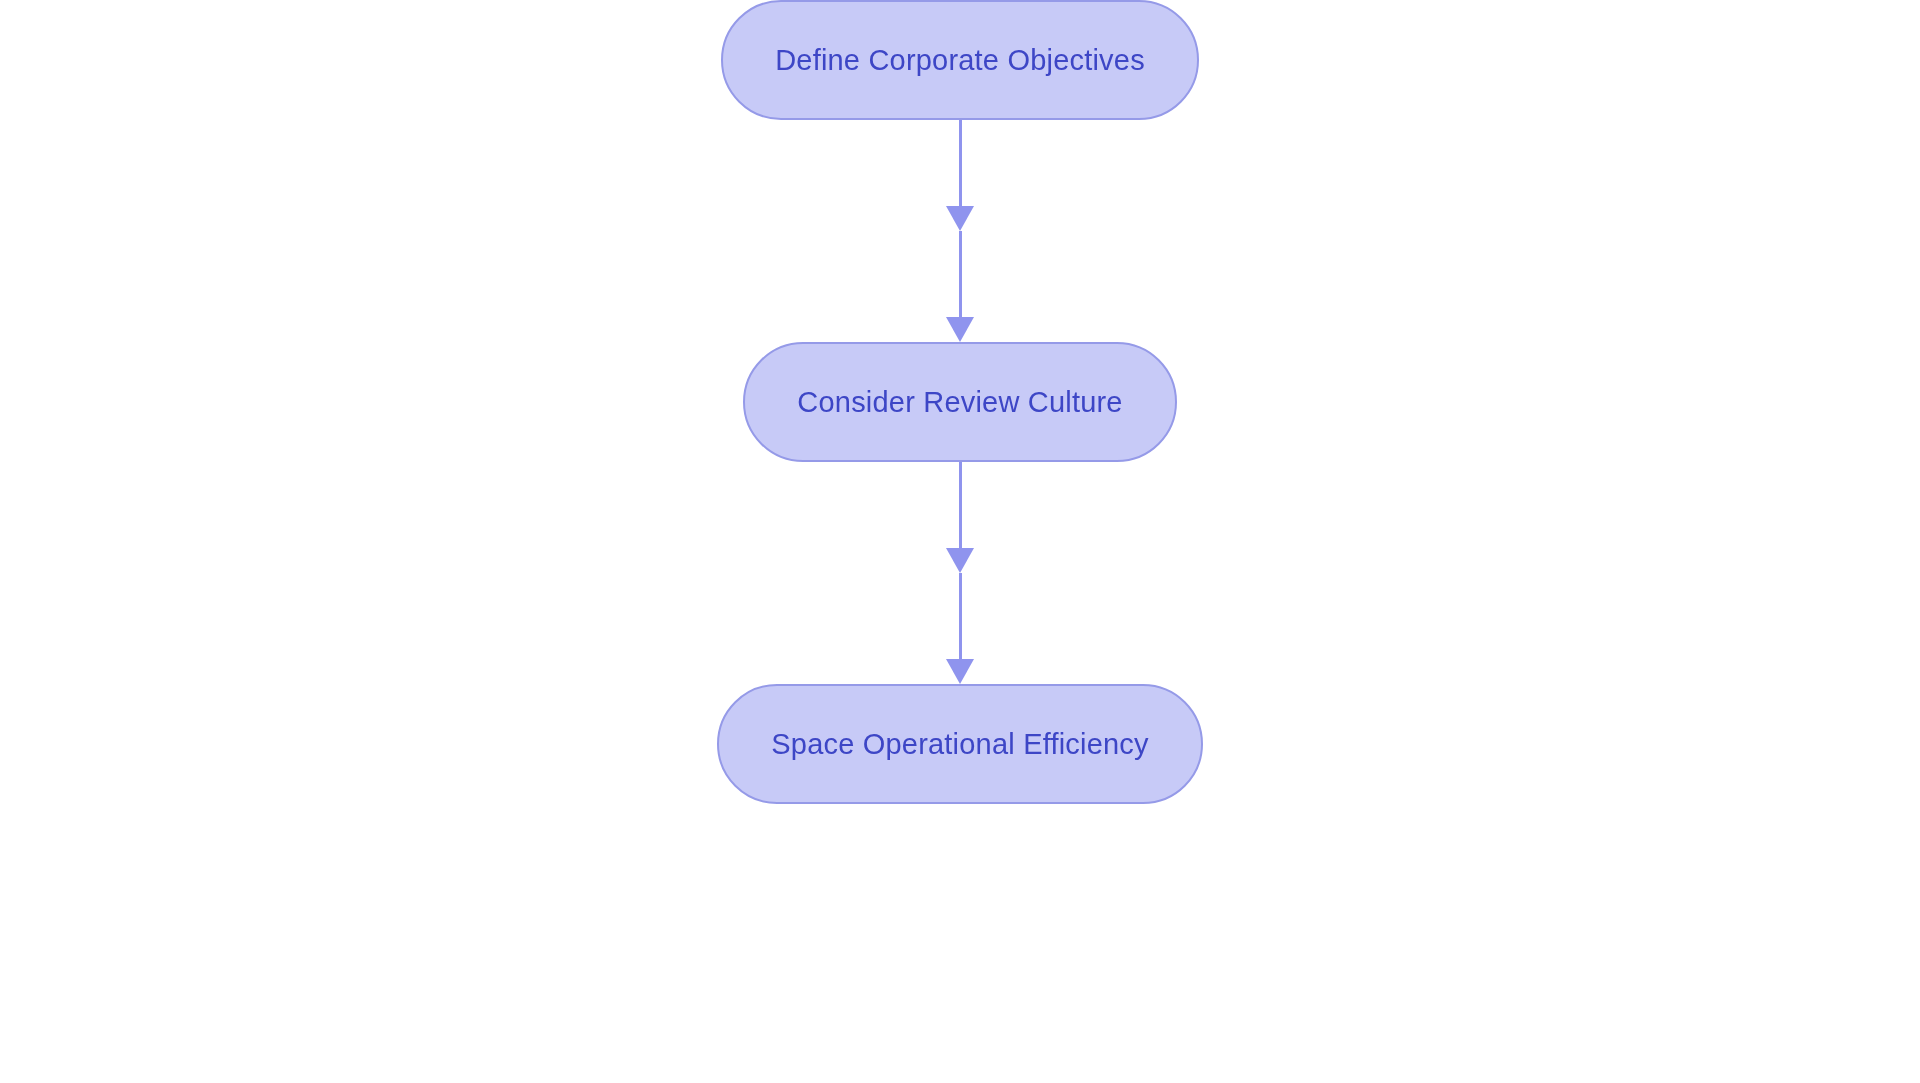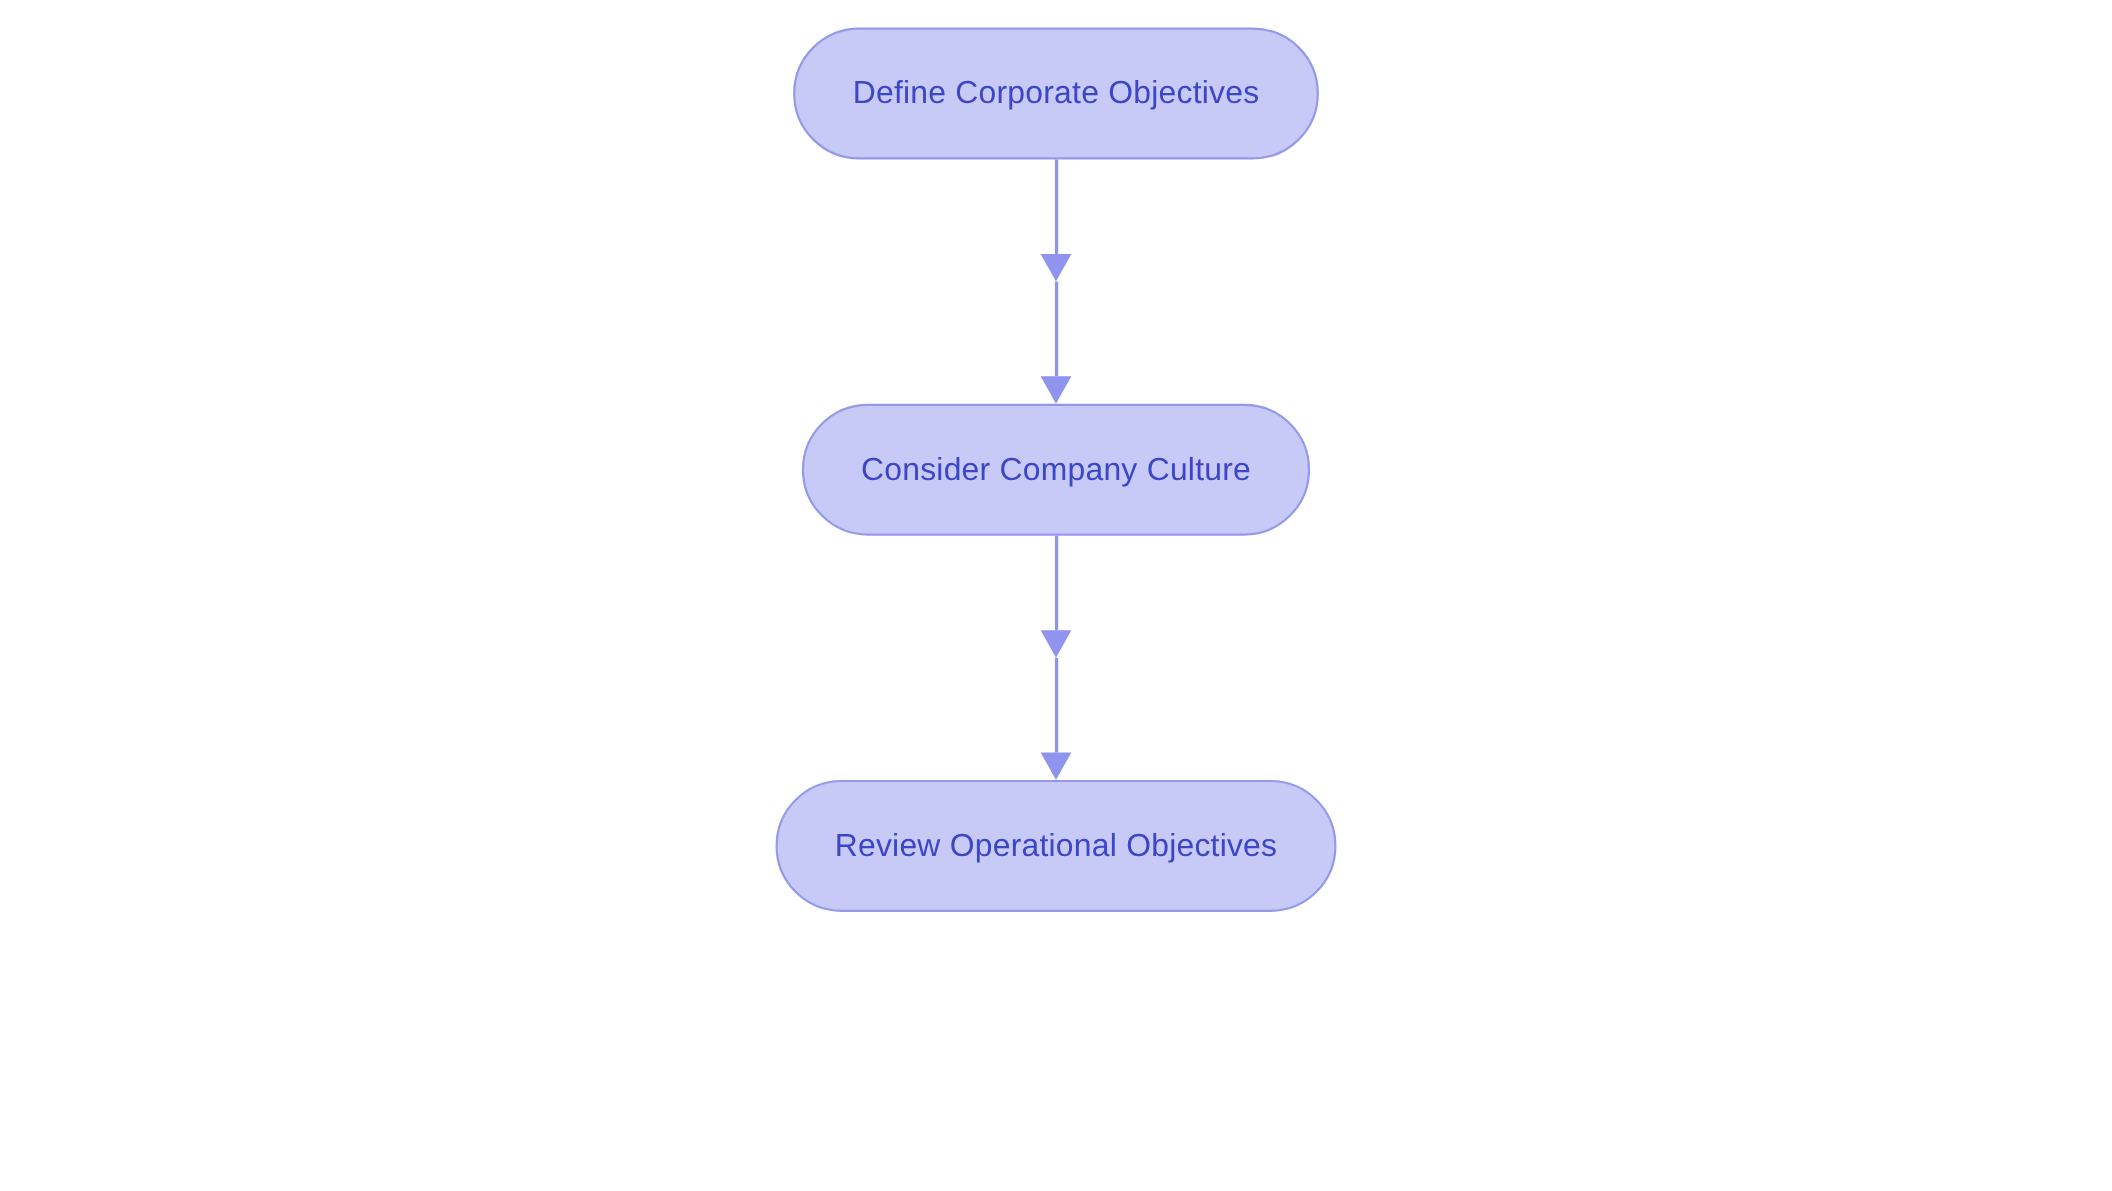--- a/index.html
+++ b/index.html
@@ -7,21 +7,21 @@
   body { font-family: "Liberation Sans", sans-serif; }
 
   .canvas {
     position: relative;
     width: 1920px;
     height: 916px;
     background: #ffffff;
     display: flex;
     flex-direction: column;
     align-items: center;
-    padding-top: 25px;
+    padding-top: 0;
   }
 
   .flow-node {
     height: 120px;
     min-width: 390px;
     padding: 0 52px;
     border-radius: 60px;
     background: #c7caf7;
     border: 2px solid #959ae8;
     color: #3d46c6;
@@ -70,31 +70,31 @@
     <div class="head"></div>
   </div>
 
 
   <div class="flow-arrow">
     <div class="stem"></div>
     <div class="head"></div>
   </div>
 
   <div class="flow-node">
-    <span>Consider Company Culture</span>
+    <span>Consider Review Culture</span>
   </div>
 
   <div class="flow-arrow">
     <div class="stem"></div>
     <div class="head"></div>
   </div>
 
 
   <div class="flow-arrow">
     <div class="stem"></div>
     <div class="head"></div>
   </div>
 
   <div class="flow-node">
-    <span>Review Operational Objectives</span>
+    <span>Space Operational Efficiency</span>
   </div>
 
 </div>
 
 </body></html>

